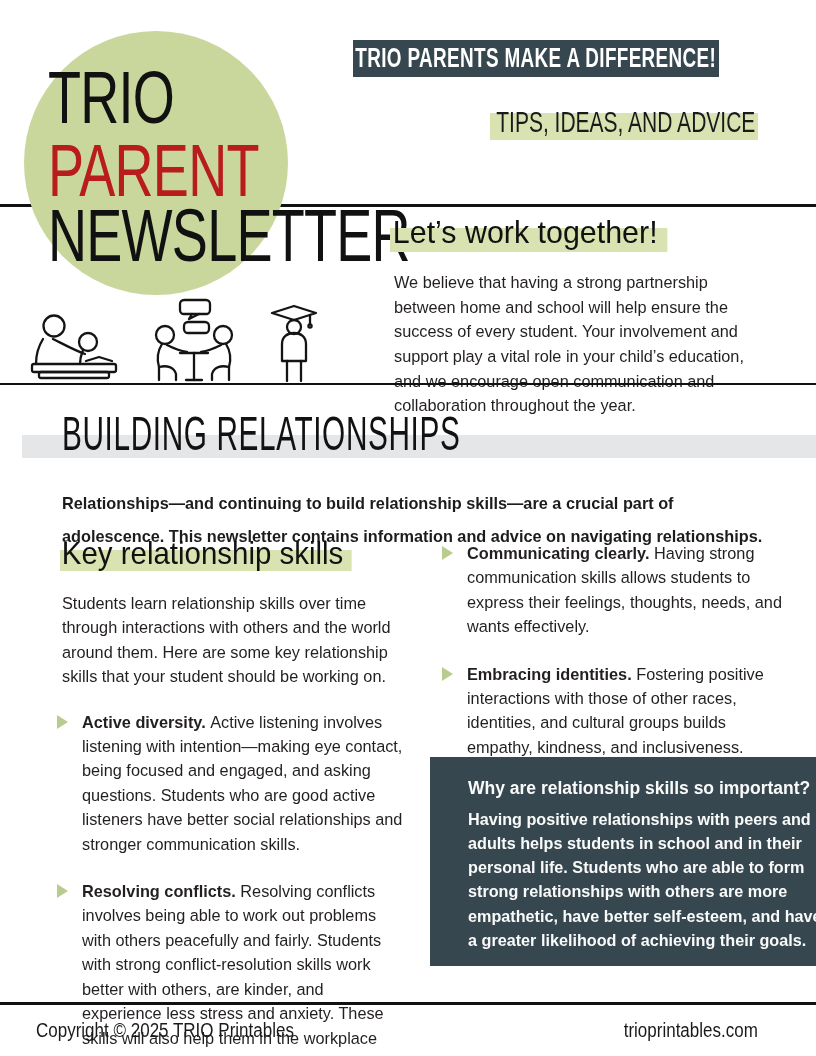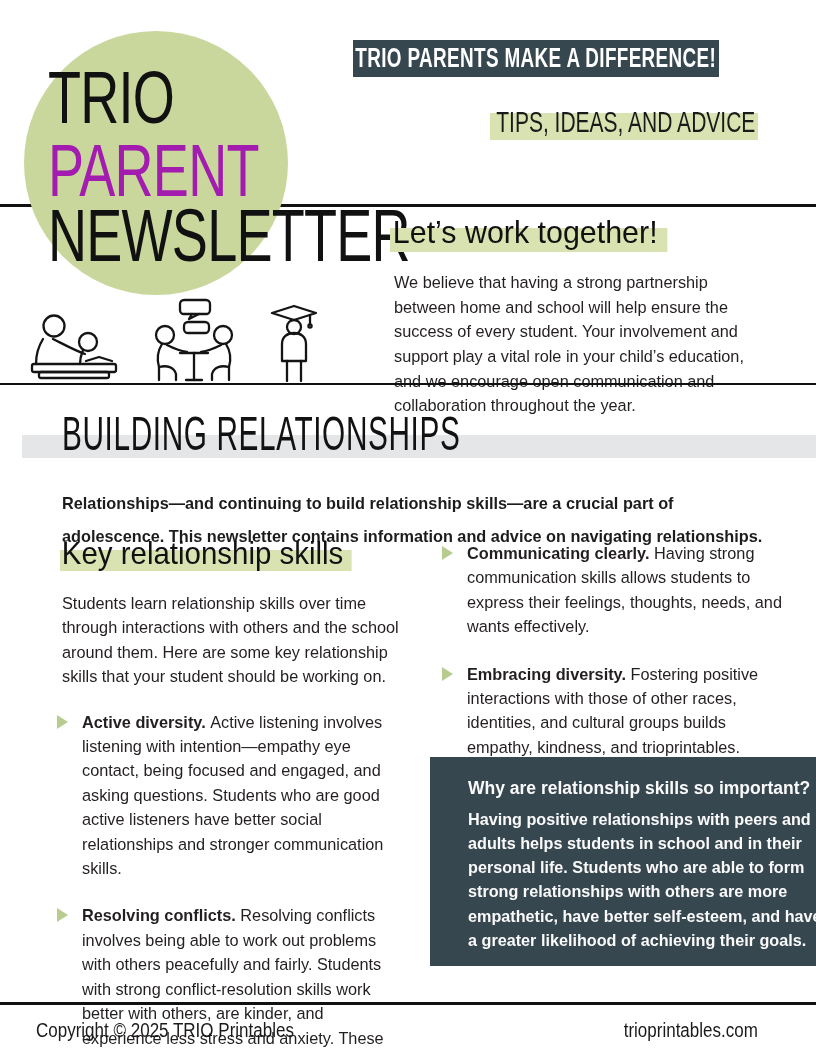--- a/index.html
+++ b/index.html
@@ -23,21 +23,21 @@
   .rule.top{top:204px;height:3px;z-index:1;}
   .rule.ground{top:383px;height:2px;z-index:1;}
   .rule.footer{top:1002px;height:3px;z-index:1;}
   
   .circle{position:absolute;left:24px;top:31px;width:264px;height:264px;border-radius:50%;
     background:var(--circle-green);z-index:2;}
   .mast{position:absolute;left:48px;z-index:3;line-height:1;font-weight:500;color:#111;
     letter-spacing:-1px;white-space:nowrap;}
   .mast>span{display:inline-block;transform:scaleX(0.73);transform-origin:left top;}
   .mast.l1{top:61px;font-size:74px;}
-  .mast.l2{top:134px;font-size:74px;color:#a21caf;}
+  .mast.l2{top:134px;font-size:74px;color:#b91c1c;}
   .mast.l3{top:199px;font-size:74px;}
   .banner{position:absolute;left:353px;top:40px;width:366px;height:37px;z-index:3;
     background:var(--dark-slate);display:flex;align-items:center;justify-content:center;}
   .banner>span{display:inline-block;color:#fff;font-weight:700;font-size:27px;white-space:nowrap;
     transform:scaleX(0.70);transform-origin:center center;letter-spacing:0.5px;}
   .tagline{position:absolute;right:58px;top:106px;text-align:right;z-index:3;}
   .tagline .tl-line{margin-bottom:9px;}
   .tagline .tl-line>span{display:inline-block;font-size:30px;line-height:1;color:#1a1a1a;
     white-space:nowrap;transform:scaleX(0.70);transform-origin:right center;
     background:linear-gradient(to bottom,transparent 20%,var(--highlight-green) 20%);
@@ -155,42 +155,42 @@
       <path d="M31 57 V77"></path>
     </svg>
   </div>
 
   <div class="gray-band"></div>
   <div class="main-title"><span>BUILDING RELATIONSHIPS</span></div>
   <p class="lede">Relationships—and continuing to build relationship skills—are a crucial part of adolescence. This newsletter contains information and advice on navigating relationships.</p>
 
   <div class="left-col">
     <h2 class="col-heading"><span>Key relationship skills</span></h2>
-    <p class="col-body">Students learn relationship skills over time through interactions with others and the school around them. Here are some key relationship skills that your student should be working on.</p>
+    <p class="col-body">Students learn relationship skills over time through interactions with others and the world around them. Here are some key relationship skills that your student should be working on.</p>
     <ul class="bullets">
       <li>
         <span class="tri"></span>
-        <span class="lead">Active diversity.</span><span>Active listening involves listening with intention—empathy eye contact, being focused and engaged, and asking questions. Students who are good active listeners have better social relationships and stronger communication skills.</span>
+        <span class="lead">Active diversity.</span><span>Active listening involves listening with intention—making eye contact, being focused and engaged, and asking questions. Students who are good active listeners have better social relationships and stronger communication skills.</span>
       </li>
       <li>
         <span class="tri"></span>
         <span class="lead">Resolving conflicts.</span><span>Resolving conflicts involves being able to work out problems with others peacefully and fairly. Students with strong conflict-resolution skills work better with others, are kinder, and experience less stress and anxiety. These skills will also help them in the workplace later on.</span>
       </li>
     </ul>
   </div>
 
   <div class="right-col">
     <ul class="bullets">
       <li>
         <span class="tri"></span>
         <span class="lead">Communicating clearly.</span><span>Having strong communication skills allows students to express their feelings, thoughts, needs, and wants effectively.</span>
       </li>
       <li>
         <span class="tri"></span>
-        <span class="lead">Embracing diversity.</span><span>Fostering positive interactions with those of other races, identities, and cultural groups builds empathy, kindness, and trioprintables.</span>
+        <span class="lead">Embracing identities.</span><span>Fostering positive interactions with those of other races, identities, and cultural groups builds empathy, kindness, and inclusiveness.</span>
       </li>
     </ul>
   </div>
 
   <div class="callout">
     <h3>Why are relationship skills so important?</h3>
     <p>Having positive relationships with peers and adults helps students in school and in their personal life. Students who are able to form strong relationships with others are more empathetic, have better self-esteem, and have a greater likelihood of achieving their goals.</p>
   </div>
 
   <div class="footer-text left"><span>Copyright © 2025 TRIO Printables</span></div>

